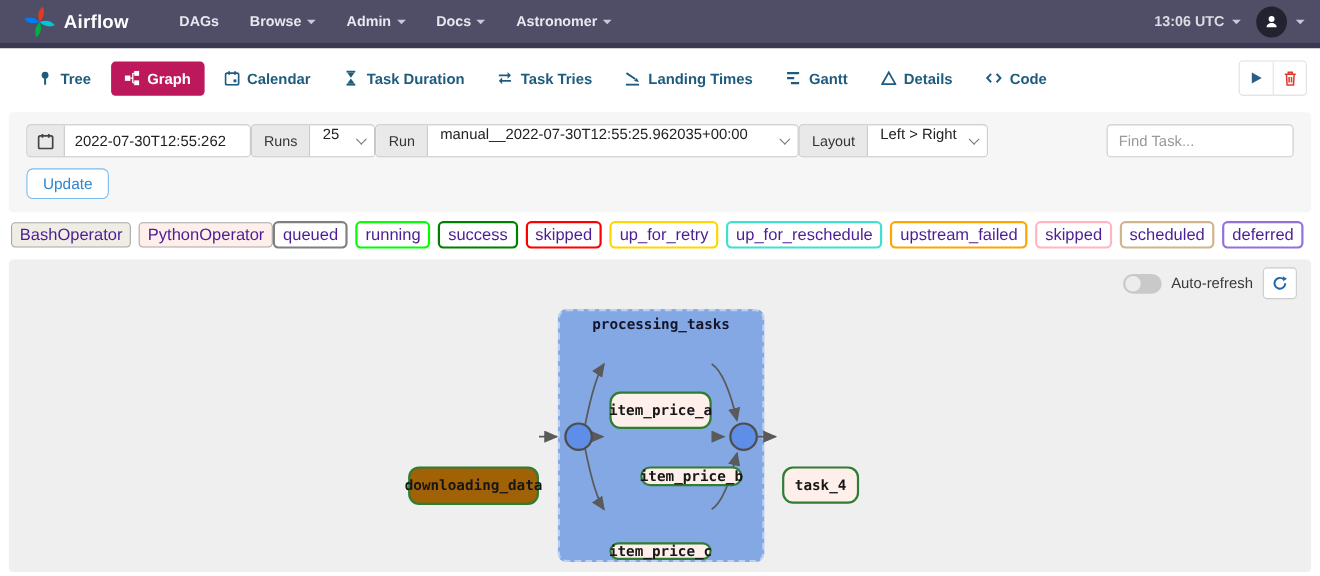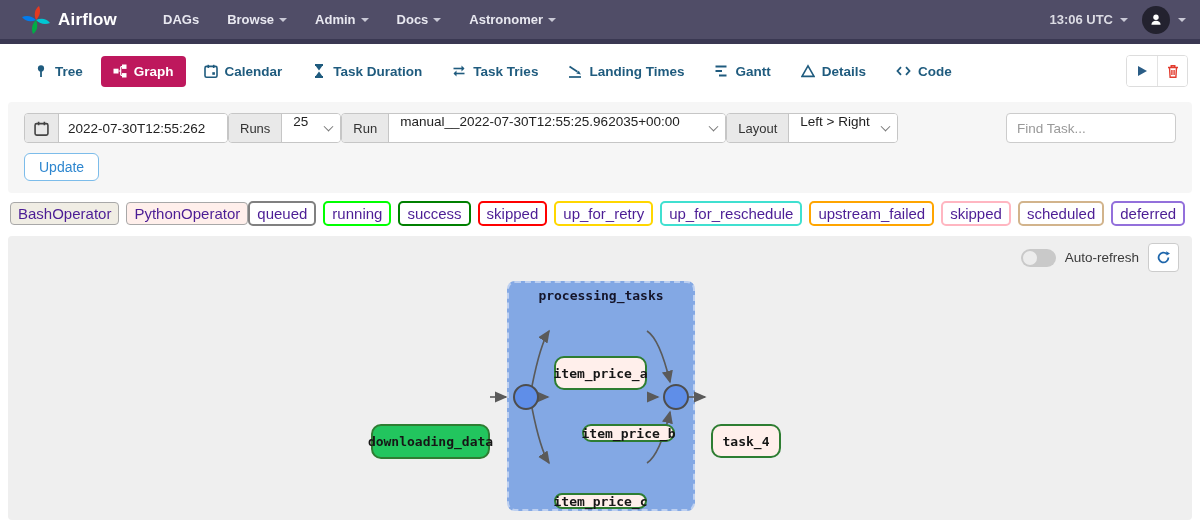--- a/index.html
+++ b/index.html
@@ -334,19 +334,19 @@
         <path d="M639,95 C650,102 657,125 662,146" marker-end="url(#arrow)"></path>
         <path d="M639,161 L650,161" marker-end="url(#arrow)"></path>
         <path d="M639,227 C650,220 657,197 662,176" marker-end="url(#arrow)"></path>
         <path d="M681,161 L697,161" marker-end="url(#arrow)"></path>
       </g>
     </svg>
 
     <div class="join-circle jc-left" style="background: rgb(95, 142, 232);"></div>
     <div class="join-circle jc-right" style="background: rgb(95, 142, 232);"></div>
 
-    <div class="node n-downloading" style="background: #22c55e; border-color: rgb(46, 125, 50);">downloading_data</div>
+    <div class="node n-downloading" style="background: #a16207; border-color: rgb(46, 125, 50);">downloading_data</div>
     <div class="node n-a" style="background: rgb(255, 239, 235); border-color: rgb(46, 125, 50);">item_price_a</div>
     <div class="node n-b" style="background: rgb(255, 239, 235); border-color: rgb(46, 125, 50);">item_price_b</div>
     <div class="node n-c" style="background: rgb(255, 239, 235); border-color: rgb(46, 125, 50);">item_price_c</div>
     <div class="node n-t4" style="background: rgb(255, 239, 235); border-color: rgb(46, 125, 50);">task_4</div>
   </div>
 </div>
 
 </body></html>

